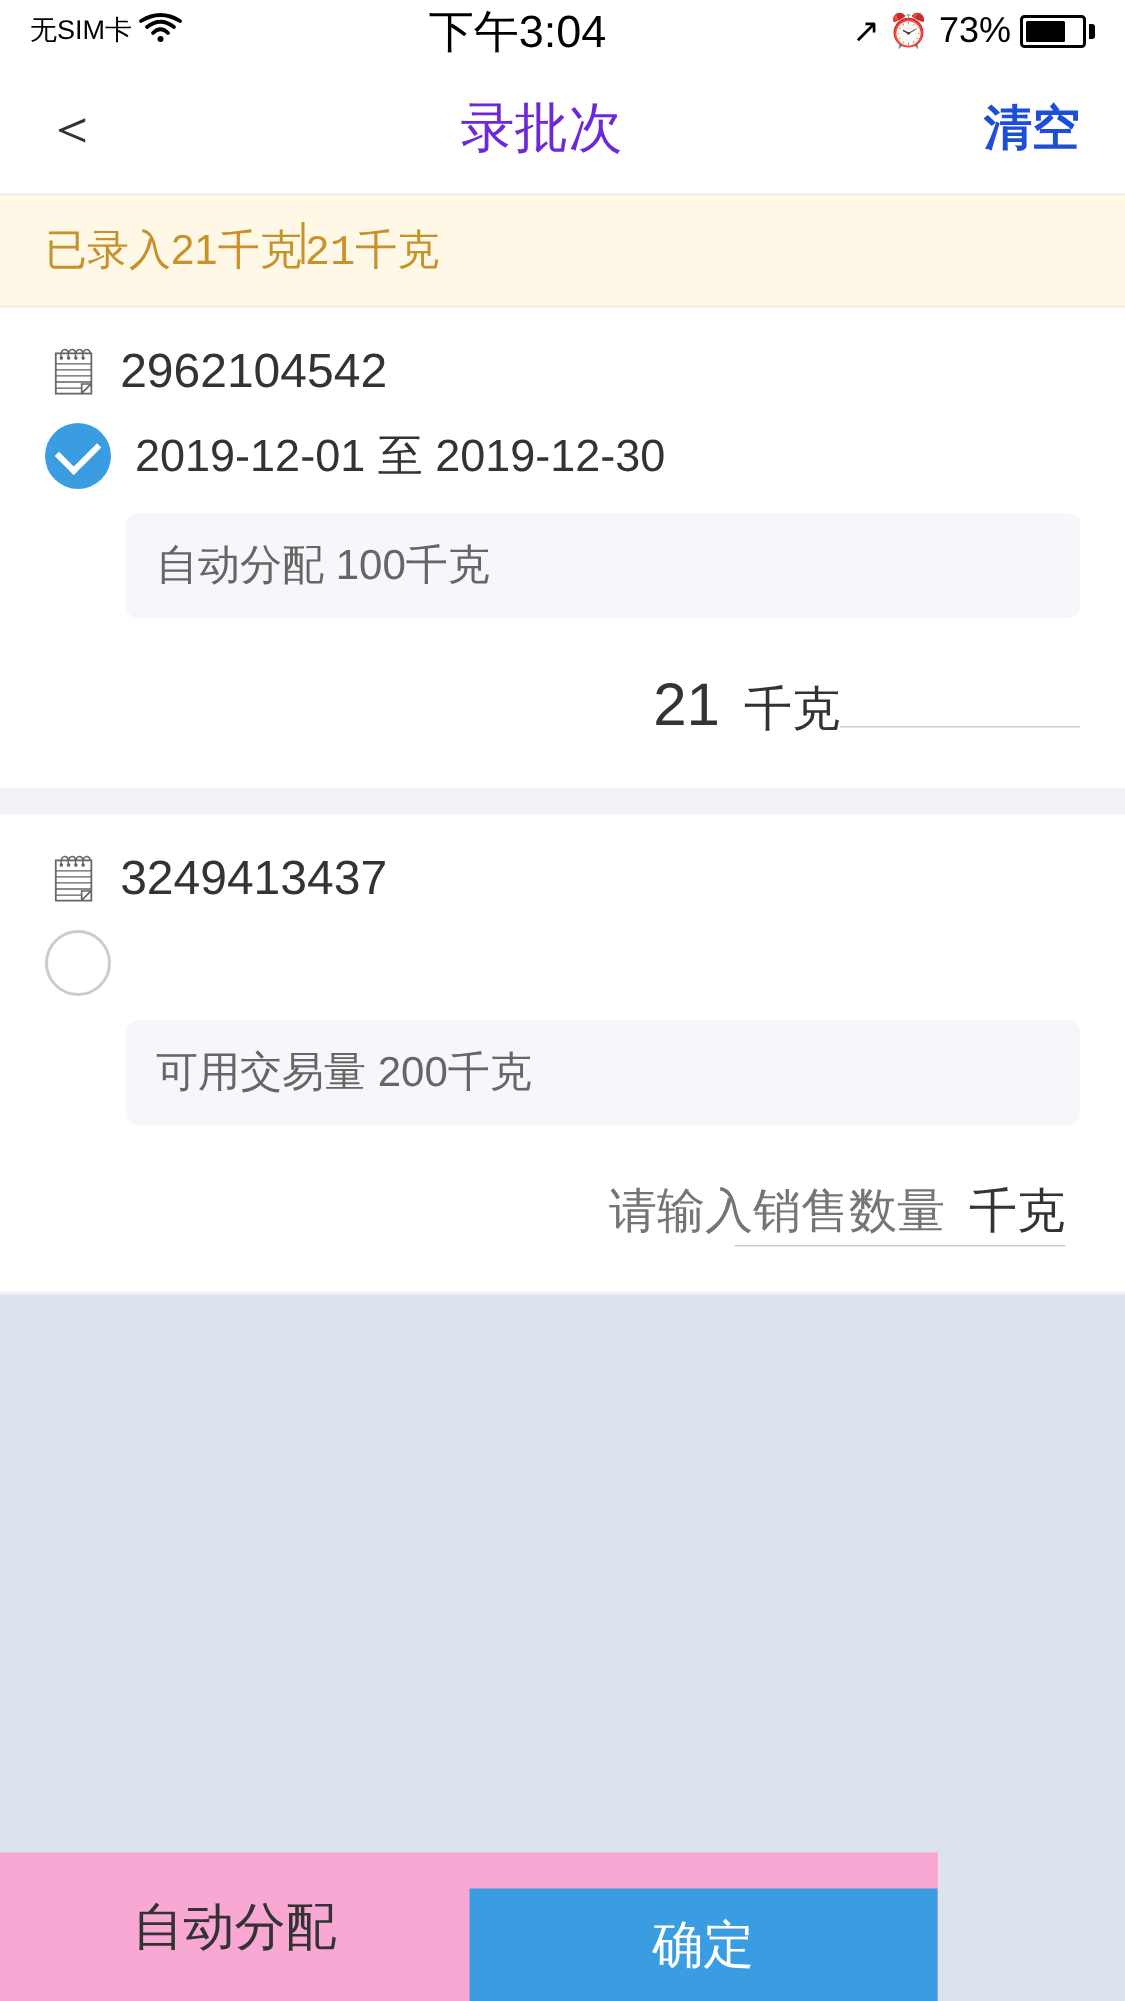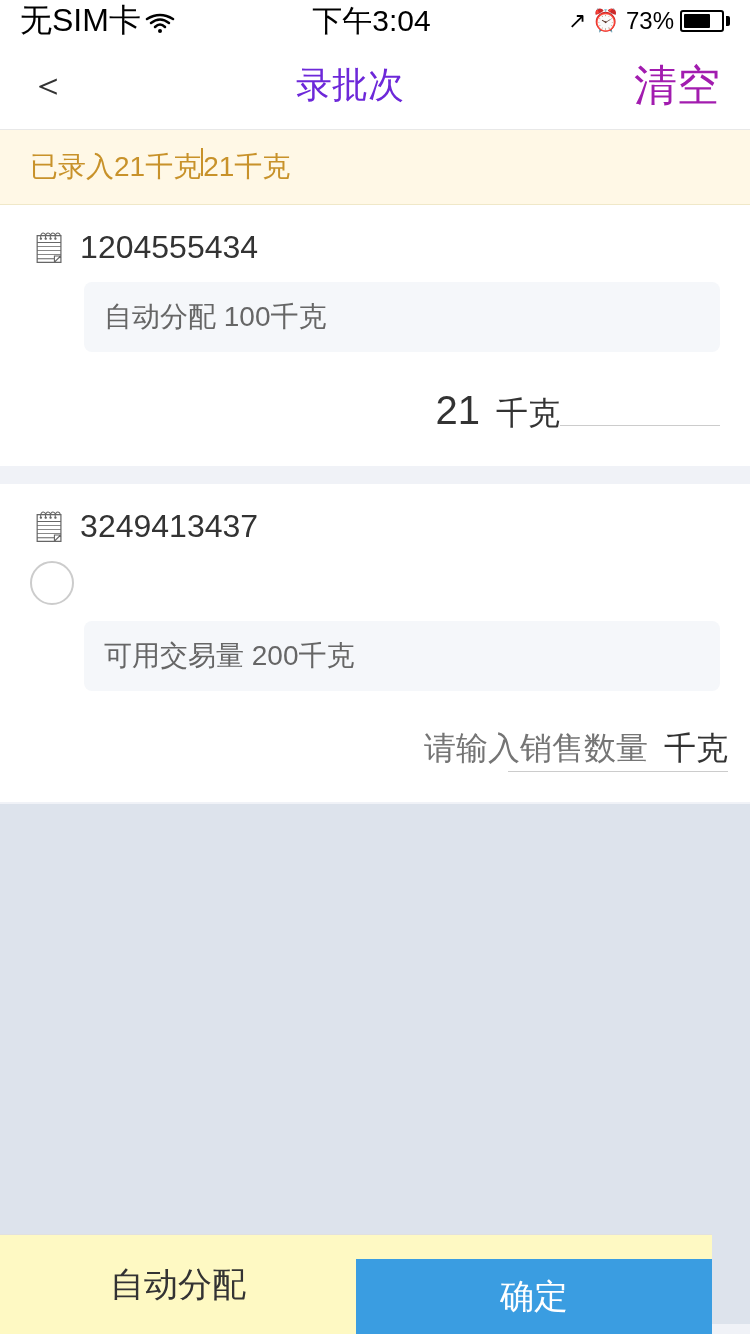--- a/index.html
+++ b/index.html
@@ -18,23 +18,23 @@
       height: 42px;
       background: #fff;
       display: flex;
       align-items: center;
       justify-content: space-between;
       padding: 0 20px;
       font-size: 26px;
     }
     .status-left {
       display: flex;
-      align-items: flex-end;
+      align-items: flex-start;
       gap: 4px;
-      font-size: 32px;
+      font-size: 18px;
       color: #000;
     }
     .status-center {
       font-size: 30px;
       font-weight: 500;
       color: #000;
     }
     .status-right {
       display: flex;
       align-items: center;
@@ -58,23 +58,24 @@
       font-size: 36px;
       color: #333;
       cursor: pointer;
     }
     .nav-title {
       font-size: 36px;
       font-weight: 500;
       color: #6d28d9;
     }
     .nav-clear {
-      font-size: 43px;
-      color: #a21caf;
+      font-size: 32px;
+      color: #1d4ed8;
       cursor: pointer;
+      font-weight: bold;
     }
 
     
     .info-banner {
       background: #fff8e6;
       padding: 18px 30px;
       display: flex;
       align-items: flex-start;
       border-bottom: 1px solid #f0e8c8;
     }
@@ -83,20 +84,21 @@
       color: #c8922a;
     }
     .info-divider {
       width: 2px;
       height: 28px;
       background: #c8922a;
     }
     .info-value {
       font-size: 28px;
       color: #c8922a;
+      font-family: Liberation Mono, monospace;
     }
 
     
     .batch-item {
       background: #fff;
       margin-bottom: 2px;
     }
     .batch-header {
       display: flex;
       align-items: center;
@@ -195,21 +197,21 @@
       height: 16px;
       background: #f0f2f7;
     }
 
     
     .qty-placeholder-row {
       background: #fff;
       display: flex;
       align-items: center;
       justify-content: flex-end;
-      padding: 20px 22px 30px 30px;
+      padding: 20px 40px 30px 30px;
       gap: 16px;
     }
     .qty-placeholder-unit {
       font-size: 32px;
       color: #333;
     }
     .qty-placeholder-underline {
       width: 220px;
       border-bottom: 1px solid #ccc;
       height: 1px;
@@ -219,24 +221,24 @@
     .bottom-gray {
       background: #dde3ec;
       flex: 1;
       min-height: 520px;
     }
 
     
     .footer {
       position: fixed;
       bottom: 0;
-      width: 712px;
+      width: 625px;
       height: 100px;
       display: flex;
-      background: #fef9c3;
+      background: #f9a8d4;
       border-top: 1px solid #e0e0e0;
     }
     .footer-auto {
       flex: 1;
       display: flex;
       align-items: center;
       justify-content: center;
       font-size: 34px;
       color: #333;
       cursor: pointer;
@@ -324,21 +326,25 @@
 
   <div class="info-banner">
     <span class="info-label">已录入21千克</span>
     <div class="info-divider"></div>
     <span class="info-value">21千克</span>
   </div>
 
   <div class="batch-item">
     <div class="batch-header">
       <span class="batch-doc-icon">🗒</span>
-      <span class="batch-id">1204555434</span>
+      <span class="batch-id">2962104542</span>
+    </div>
+    <div class="batch-date-row">
+      <div class="radio-checked"></div>
+      <span class="batch-date">2019-12-01 至 2019-12-30</span>
     </div>
     <div class="batch-avail-row">
       <span class="batch-avail-text">自动分配 100千克</span>
     </div>
     <div class="qty-row">
       <div style="display:flex;flex-direction:row;align-items:flex-end;">
         <div style="display:flex;align-items:baseline;gap:16px;">
           <input class="qty-input" type="text" value="21" style="">
           <span class="qty-unit">千克</span>
         </div>

